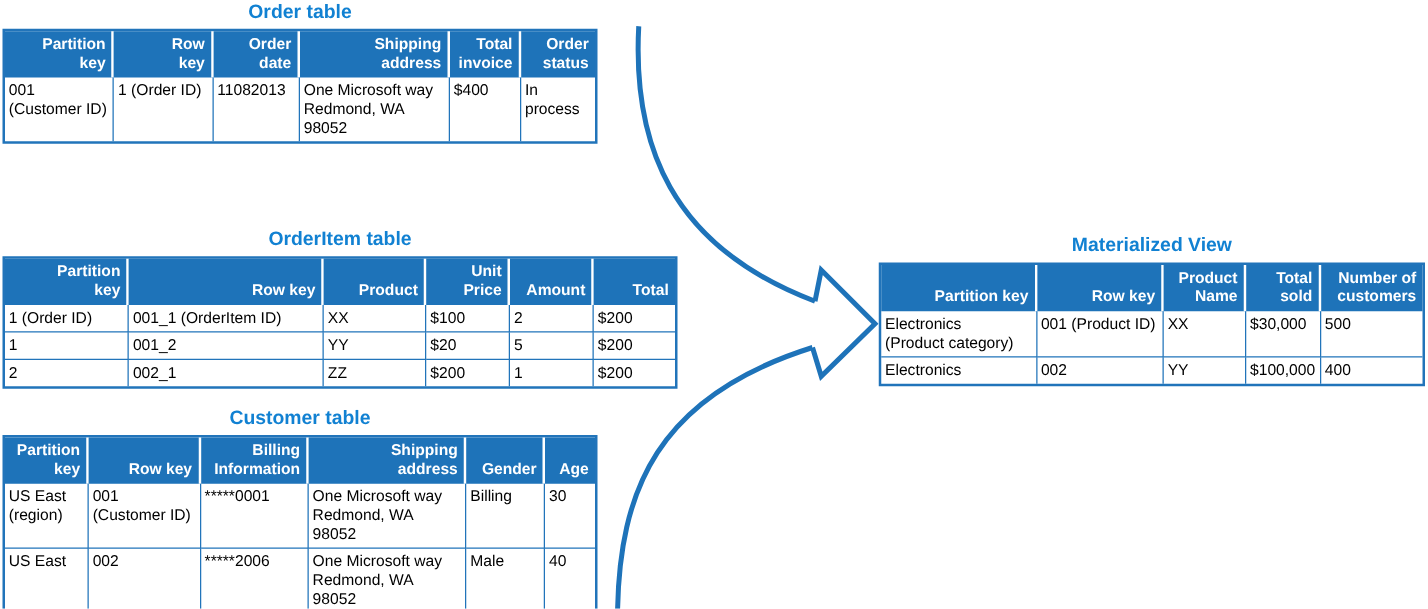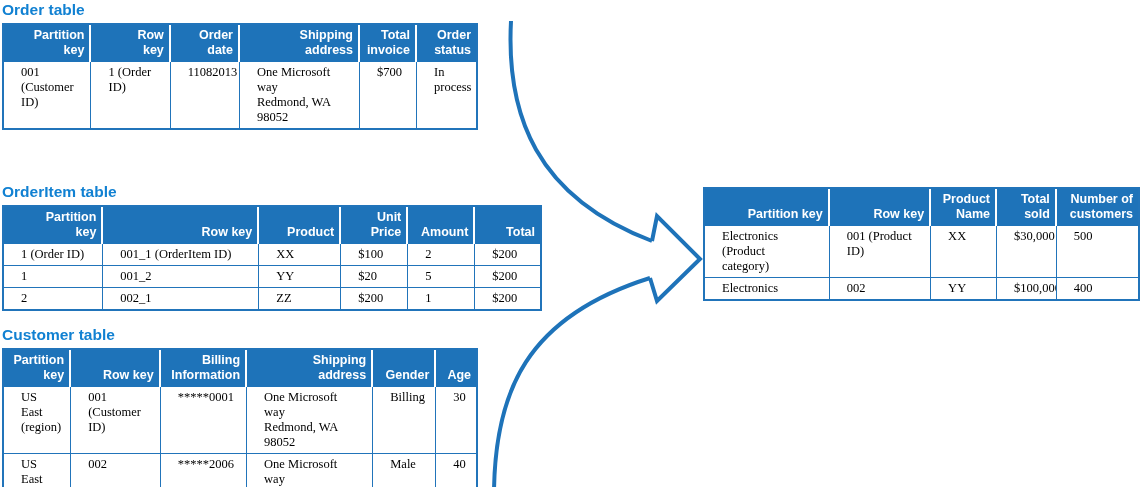--- a/index.html
+++ b/index.html
@@ -21,20 +21,21 @@
     top: 0;
     width: 1142px;
     height: 487px;
     pointer-events: none;
   }
   .tbl-block {
     position: absolute;
   }
   .tbl-title {
     margin: 0 0 3px 0;
+    text-align: center;
     font-size: 15.5px;
     font-weight: bold;
     color: var(--ttl, #1181d2);
     line-height: 20px;
   }
   .grid-wrap {
     border: 2px solid var(--bd, #2174ba);
     background: #ffffff;
   }
   .grid-wrap table {
@@ -54,26 +55,25 @@
     padding: 3px 5px 4px 5px;
     white-space: pre-line;
     border-right: 2px solid #ffffff;
     overflow: hidden;
   }
   .grid-wrap th:last-child {
     border-right: none;
   }
   .grid-wrap td {
     vertical-align: top;
-    padding: 3px 17px;
+    padding: 3px 3px;
     white-space: pre-line;
     border-right: 1.5px solid var(--bd, #2174ba);
     border-bottom: 1.5px solid var(--bd, #2174ba);
     overflow: hidden;
-    font-family: Liberation Serif, serif;
   }
   .grid-wrap td:last-child {
     border-right: none;
   }
   .grid-wrap tbody tr:last-child td {
     border-bottom: none;
   }
   #order-block    { left: 2px;   top: 0px;   width: 476px; }
   #orderitem-block{ left: 2px;   top: 182px; width: 540px; }
   #customer-block { left: 2px;   top: 325px; width: 476px; }
@@ -122,21 +122,21 @@
           </thead>
           <tbody>
             <tr>
               <td>001
 (Customer ID)</td>
               <td>1 (Order ID)</td>
               <td>11082013</td>
               <td>One Microsoft way
 Redmond, WA
 98052</td>
-              <td>$700</td>
+              <td>$400</td>
               <td>In
 process</td>
             </tr>
           </tbody>
         </table>
       </div>
   </section>
 
   <section class="tbl-block" id="orderitem-block">
     <h2 class="tbl-title">OrderItem table</h2>
@@ -239,20 +239,21 @@
 98052</td>
               <td>Male</td>
               <td>40</td>
             </tr>
           </tbody>
         </table>
       </div>
   </section>
 
   <section class="tbl-block" id="mv-block">
+    <h2 class="tbl-title">Materialized View</h2>
     <div class="grid-wrap">
         <table>
           <colgroup>
             <col style="width: 123px;">
             <col style="width: 100px;">
             <col style="width: 65px;">
             <col style="width: 59px;">
             <col style="width: 80px;">
           </colgroup>
           <thead>

